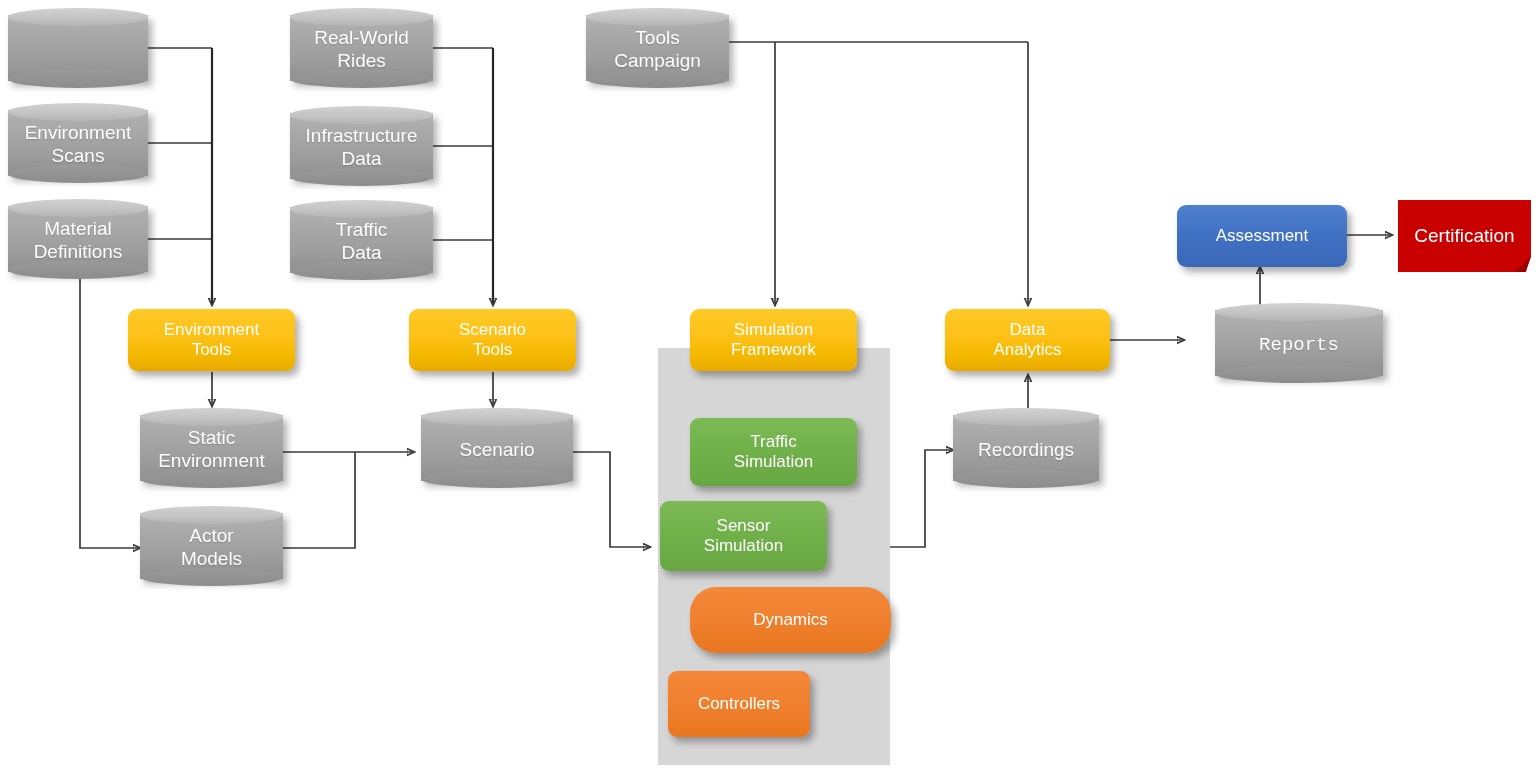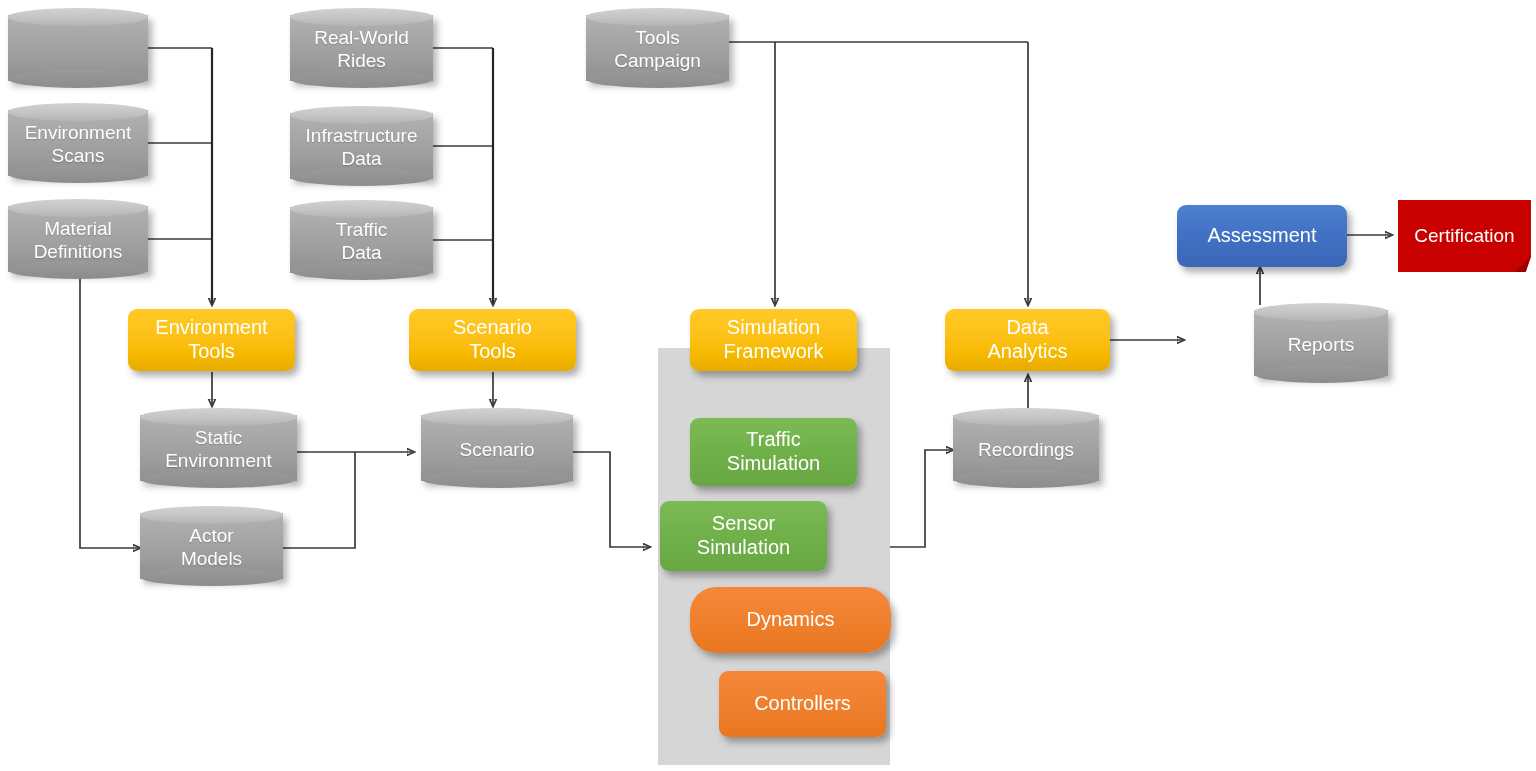--- a/index.html
+++ b/index.html
@@ -16,21 +16,21 @@
     background:linear-gradient(180deg,#b2b2b2 0%,#a6a6a6 38%,#9b9b9b 72%,#8e8e8e 100%);
     box-shadow:4px 5px 7px rgba(0,0,0,.30);}
   .cyl .top{position:absolute;left:0;right:0;top:0;height:18px;border-radius:50%;
     background:linear-gradient(180deg,#d2d2d2 0%,#c2c2c2 60%,#b4b4b4 100%);}
   .cyl .bot{position:absolute;left:0;right:0;bottom:2px;height:18px;border-radius:50%;
     background:linear-gradient(180deg,#9a9a9a 0%,#8c8c8c 100%);}
   .cyl .label{position:absolute;left:0;right:0;top:10px;bottom:8px;display:flex;align-items:center;justify-content:center;
     color:#fff;font-size:19px;text-align:center;line-height:1.2;white-space:pre-line;z-index:3;text-shadow:0 1px 1px rgba(0,0,0,.18);}
 
   
-  .rbox{border-radius:9px;box-shadow:4px 5px 7px rgba(0,0,0,.32);font-size:20px;}
+  .rbox{border-radius:9px;box-shadow:4px 5px 7px rgba(0,0,0,.32);font-size:17px;}
   .rbox.yellow{background:linear-gradient(180deg,#ffc926 0%,#fdc21a 40%,#f5b800 75%,#e8a900 100%);}
   .rbox.green{background:linear-gradient(180deg,#7cba56 0%,#71b14a 45%,#68a743 100%);}
   .rbox.orange{background:linear-gradient(180deg,#f5873a 0%,#f0812f 45%,#e9761f 100%);}
   .rbox.blue{background:linear-gradient(180deg,#4d81cf 0%,#4272c4 45%,#3a67b8 100%);}
 
   
   .panel{position:absolute;background:#d6d6d6;}
 
   
   .doc{position:absolute;box-sizing:border-box;display:flex;align-items:center;justify-content:center;
@@ -162,21 +162,21 @@
   <div class="node rbox yellow" style="left:690px;top:309px;width:167px;height:62px;">
     <span>Simulation
 Framework</span>
   </div>
 
   <div class="node rbox yellow" style="left:945px;top:309px;width:165px;height:62px;">
     <span>Data
 Analytics</span>
   </div>
 
-  <div class="cyl" style="left:140px;top:408px;width:157px;height:82px;">
+  <div class="cyl" style="left:140px;top:408px;width:143px;height:82px;">
     <div class="body"></div>
     <div class="top"></div>
     <div class="bot"></div>
     <div class="label">Static
 Environment</div>
   </div>
 
   <div class="cyl" style="left:140px;top:506px;width:143px;height:82px;">
     <div class="body"></div>
     <div class="top"></div>
@@ -192,42 +192,42 @@
     <div class="label">Scenario</div>
   </div>
 
   <div class="cyl" style="left:953px;top:408px;width:146px;height:82px;">
     <div class="body"></div>
     <div class="top"></div>
     <div class="bot"></div>
     <div class="label">Recordings</div>
   </div>
 
-  <div class="cyl" style="left:1254px;top:303px;width:134px;height:82px;">
+  <div class="cyl" style="left:1215px;top:303px;width:168px;height:82px;font-family:Liberation Mono, monospace;">
     <div class="body"></div>
     <div class="top"></div>
     <div class="bot"></div>
     <div class="label">Reports</div>
   </div>
 
   <div class="node rbox green" style="left:690px;top:418px;width:167px;height:68px;">
     <span>Traffic
 Simulation</span>
   </div>
 
   <div class="node rbox green" style="left:660px;top:501px;width:167px;height:70px;">
     <span>Sensor
 Simulation</span>
   </div>
 
   <div class="node rbox orange" style="left:690px;top:587px;width:201px;height:66px;border-radius:26px;">
     <span>Dynamics</span>
   </div>
 
-  <div class="node rbox orange" style="left:719px;top:671px;width:167px;height:66px;">
+  <div class="node rbox orange" style="left:668px;top:671px;width:142px;height:66px;">
     <span>Controllers</span>
   </div>
 
   <div class="node rbox blue" style="left:1177px;top:205px;width:170px;height:62px;">
     <span>Assessment</span>
   </div>
 
   <div class="doc" style="left:1398px;top:200px;width:133px;height:72px;">
     <span>Certification</span>
     <span class="fold"></span>

